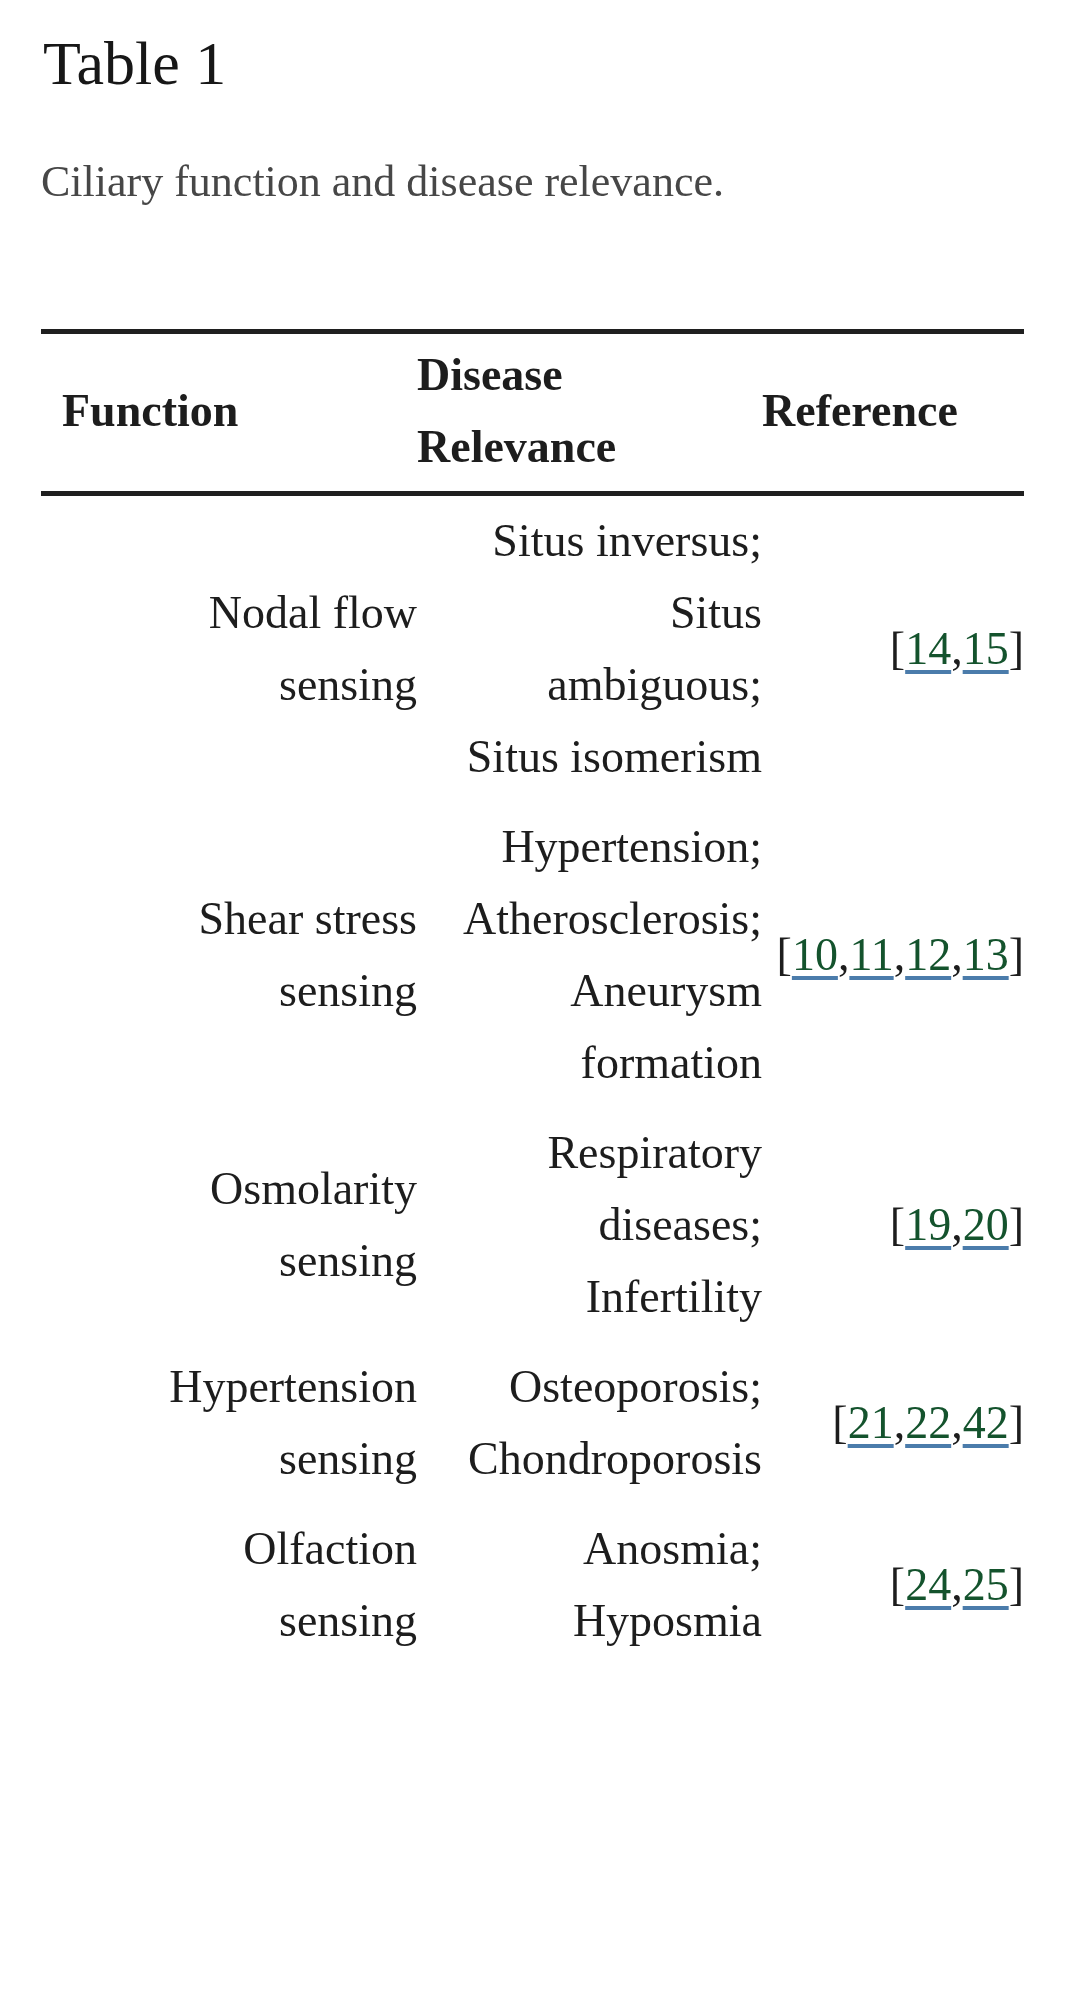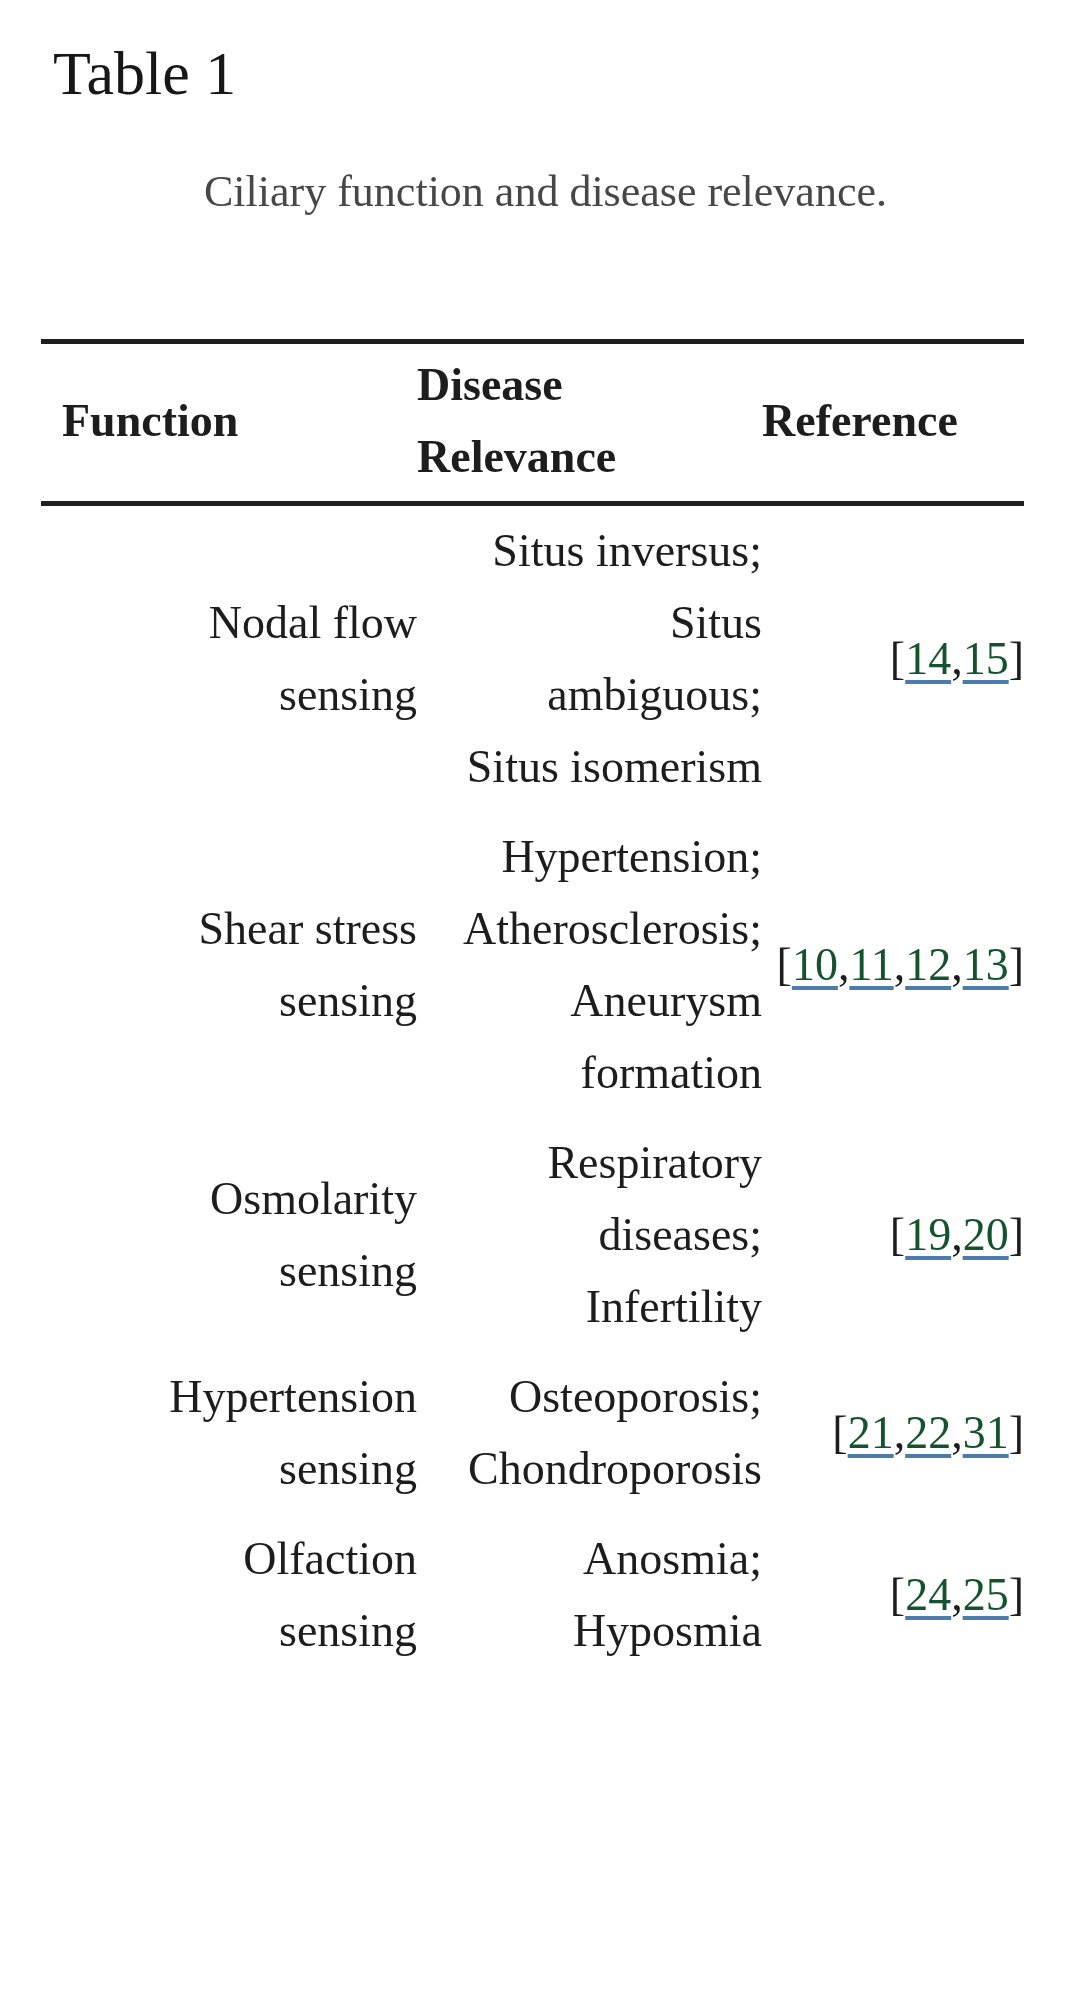--- a/index.html
+++ b/index.html
@@ -12,34 +12,33 @@
     height: 2001px;
     overflow: hidden;
     font-family: "Liberation Serif", "DejaVu Serif", serif;
     color: #1d1d1d;
   }
   .content {
     padding-left: 41px;
     padding-right: 30px;
   }
   .table-title {
-    margin: 12px;
+    margin: 2px;
     padding-top: 26px;
     font-size: 62px;
     line-height: 1.15;
     font-weight: 400;
     color: #171717;
   }
   .table-caption {
     margin: 0;
     margin-top: 52px;
     font-size: 44px;
     line-height: 1.4;
     color: #474747;
-    text-align: center;
   }
   table.data-table {
     border-collapse: collapse;
     table-layout: fixed;
     width: 983px;
     margin-top: 116px;
   }
   table.data-table, table.data-table * {
     box-sizing: border-box;
   }
@@ -147,21 +146,21 @@
         </tr>
         <tr>
           <td class="col-function">
             <div class="line">Hypertension</div>
             <div class="line">sensing</div>
           </td>
           <td class="col-disease">
             <div class="line">Osteoporosis;</div>
             <div class="line">Chondroporosis</div>
           </td>
-          <td class="col-ref"><span class="ref-bracket">[</span><a class="ref-link">21</a><span class="ref-sep">,</span><a class="ref-link">22</a><span class="ref-sep">,</span><a class="ref-link">31</a><span class="ref-bracket">]</span></td>
+          <td class="col-ref"><span class="ref-bracket">[</span><a class="ref-link">21</a><span class="ref-sep">,</span><a class="ref-link">22</a><span class="ref-sep">,</span><a class="ref-link">42</a><span class="ref-bracket">]</span></td>
         </tr>
         <tr>
           <td class="col-function">
             <div class="line">Olfaction</div>
             <div class="line">sensing</div>
           </td>
           <td class="col-disease">
             <div class="line">Anosmia;</div>
             <div class="line">Hyposmia</div>
           </td>

